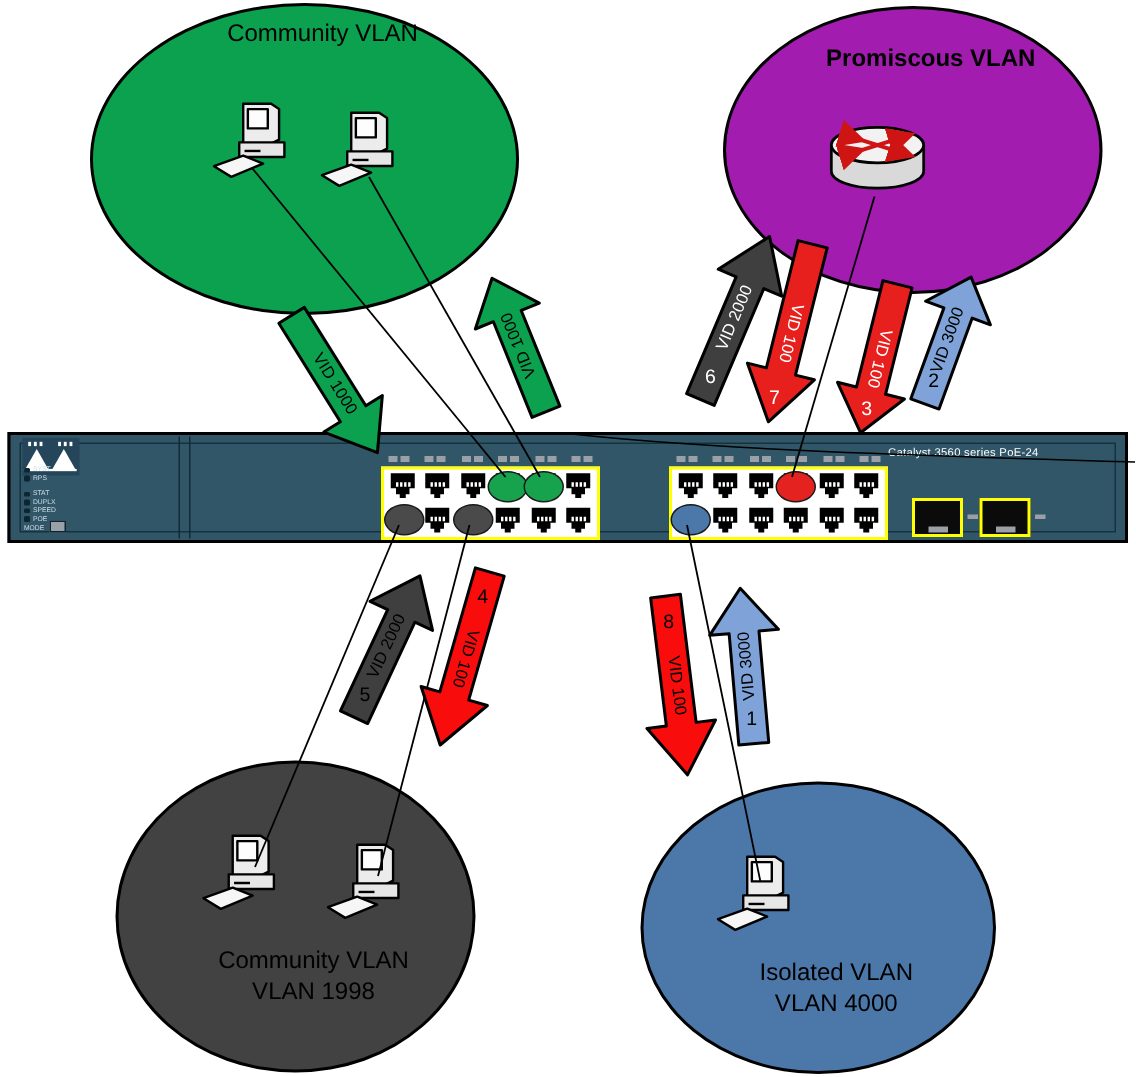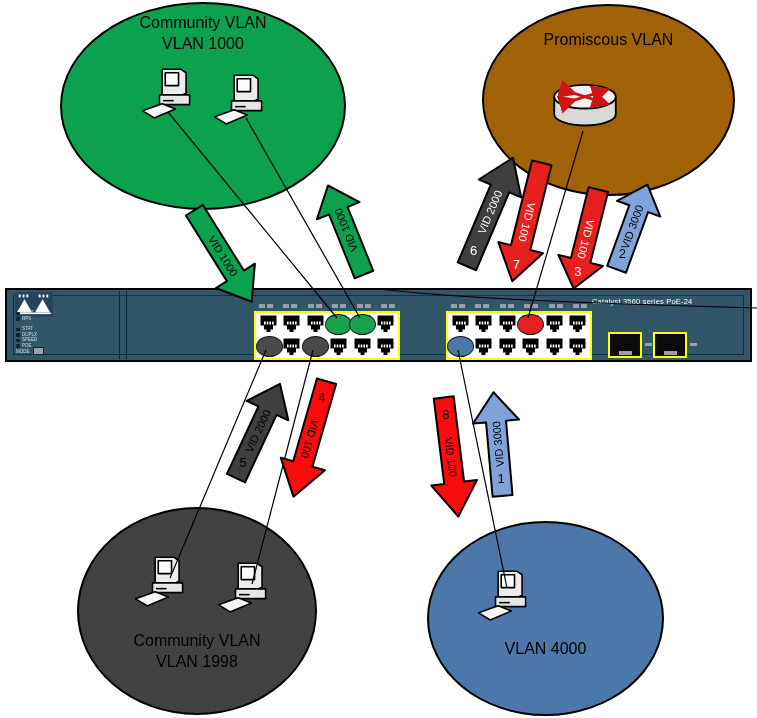--- a/index.html
+++ b/index.html
@@ -2,24 +2,24 @@
 <html><head>
 <meta charset="utf-8">
 <style>
   html,body{margin:0;padding:0;background:#fff;}
   body{font-family:"Liberation Sans", sans-serif;}
   #canvas{position:relative;width:757px;height:718px;background:#fff;overflow:hidden;}
 
   
   .vlan-ellipse{position:absolute;border-radius:50%;border:2px solid #000;box-sizing:border-box;z-index:1;}
   .bg-green{background:#0ca14e;}
-  .bg-red{background:#a16207;}
+  .bg-red{background:#a21caf;font-weight:bold;}
   .bg-dark{background:#424242;}
   .bg-blue{background:#4b77a9;}
-  .vlan-title{position:absolute;left:0;width:100%;text-align:center;font-size:16px;line-height:1.3;color:#000;}
+  .vlan-title{position:absolute;left:12px;width:100%;text-align:center;font-size:16px;line-height:1.3;color:#000;}
 
   
   .dev-icon{position:absolute;z-index:2;}
 
   
   .switch{position:absolute;left:5px;top:288px;width:747px;height:74px;background:#305668;
           border:2px solid #000;box-sizing:border-box;z-index:2;}
   .switch-inner{position:absolute;left:6px;top:5px;right:6px;bottom:5px;border:1px solid #15323f;pointer-events:none;}
   .switch-div{position:absolute;top:1px;bottom:1px;width:1px;background:#102b37;}
   .logo-box{position:absolute;left:8px;top:2px;width:38px;height:25px;background:#24455a;}
@@ -115,36 +115,36 @@
       </g>
     </symbol>
   </defs>
 </svg>
 
 <div id="canvas">
 
   <div class="vlan-ellipse bg-green" style="left:60px;top:2px;width:286px;height:208px">
     <div class="vlan-title" style="top:9px">
       <div>Community VLAN</div>
-      <div>VLAN 1000</div>
     </div>
   </div>
   <div class="vlan-ellipse bg-red" style="left:482px;top:4px;width:253px;height:192px">
     <div class="vlan-title" style="top:24px">
       <div>Promiscous VLAN</div>
     </div>
   </div>
   <div class="vlan-ellipse bg-dark" style="left:77px;top:507px;width:240px;height:208px">
     <div class="vlan-title" style="top:122px">
       <div>Community VLAN</div>
       <div>VLAN 1998</div>
     </div>
   </div>
   <div class="vlan-ellipse bg-blue" style="left:427px;top:521px;width:237px;height:195px">
     <div class="vlan-title" style="top:116px">
+      <div>Isolated VLAN</div>
       <div>VLAN 4000</div>
     </div>
   </div>
 
   <svg class="dev-icon" style="left:140px;top:66px" width="62" height="56">
       <use href="#pc"></use>
     </svg>
   <svg class="dev-icon" style="left:212px;top:72px" width="62" height="56">
       <use href="#pc"></use>
     </svg>

